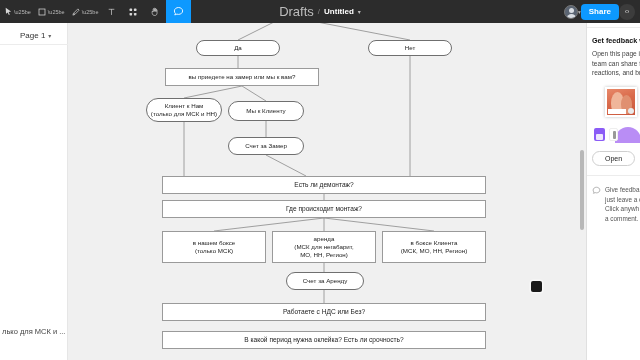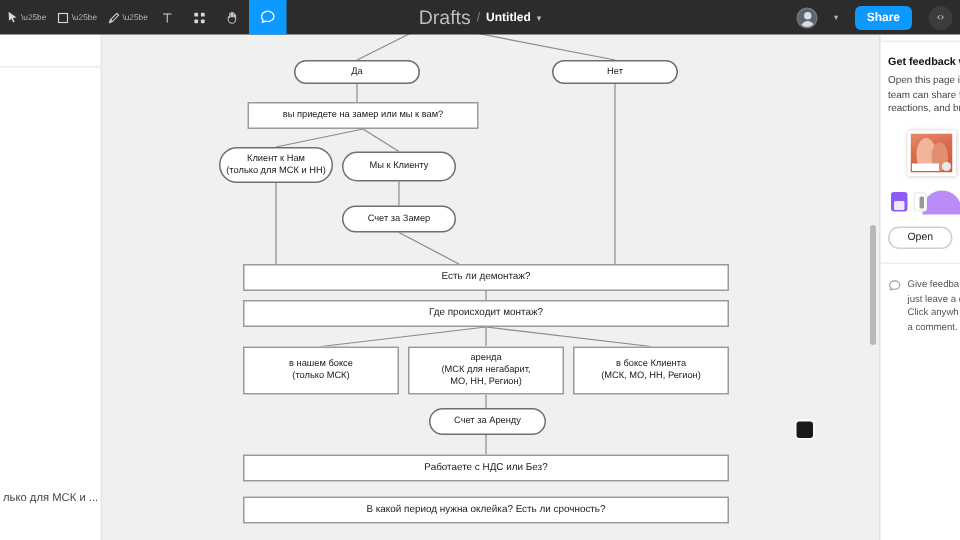--- a/index.html
+++ b/index.html
@@ -145,21 +145,21 @@
   #tb-center{
     position:absolute; left:0; right:0; height:23px;
     display:flex; align-items:center; justify-content:center; gap:4px;
     pointer-events:none;
   }
   #tb-center .crumb{ font-size:13px; color:#bdbdbd; pointer-events:auto; }
   #tb-center .sep{ font-size:8px; color:#8a8a8a; }
   #tb-center .docname{ font-size:8px; color:#ffffff; font-weight:bold; pointer-events:auto; }
   #tb-center .dchev{ font-size:6px; color:#bdbdbd; pointer-events:auto; }
   #tb-right{
-    position:absolute; right:5px; height:16px; display:flex; align-items:center; gap:11px;
+    position:absolute; right:5px; height:16px; display:flex; align-items:center; gap:0;
   }
   #avatar{
     width:14px; height:14px; border-radius:50%;
     background:#5a6472; border:1px solid #777; position:relative; overflow:hidden;
   }
   #avatar .head{ position:absolute; left:4px; top:2.5px; width:5px; height:5px; border-radius:50%; background:#d9dde3; }
   #avatar .body{ position:absolute; left:2px; top:8px; width:9px; height:6px; border-radius:5px 5px 0 0; background:#d9dde3; }
   #share-btn{
     background:#0d99ff; color:#fff; font-size:8px; font-weight:bold;
     height:16px; padding:0 8px; border-radius:4px;
@@ -285,20 +285,24 @@
         </span>
       </div>
       <div class="node wide " style="left: 94px; top: 331px; width: 324px; height: 18px;">
         <span>
           <span style="display:block">В какой период нужна оклейка? Есть ли срочность?</span>
         </span>
       </div>
     </div>
 
   <div id="left-panel">
+    <div id="page-row">
+      <span class="plabel">Page 1</span>
+      <span class="chev">▾</span>
+    </div>
     <div id="page-divider"></div>
     <div id="layer-row">
       <span class="llabel">лько для МСК и ...</span>
     </div>
   </div>
 
   <div id="vscroll"></div>
   <div id="cursor"></div>
 </div>
 

